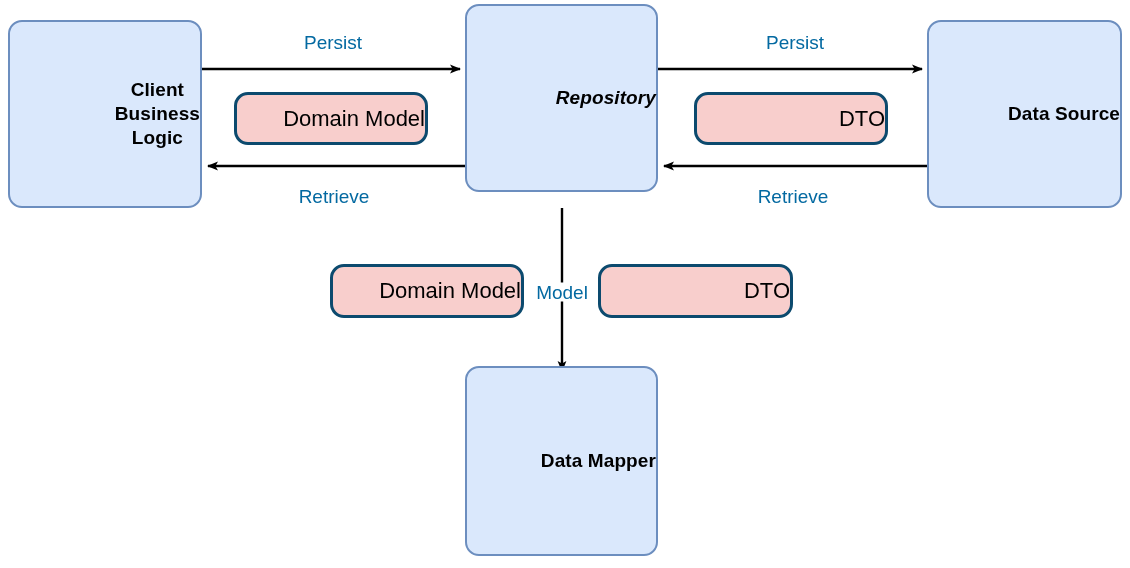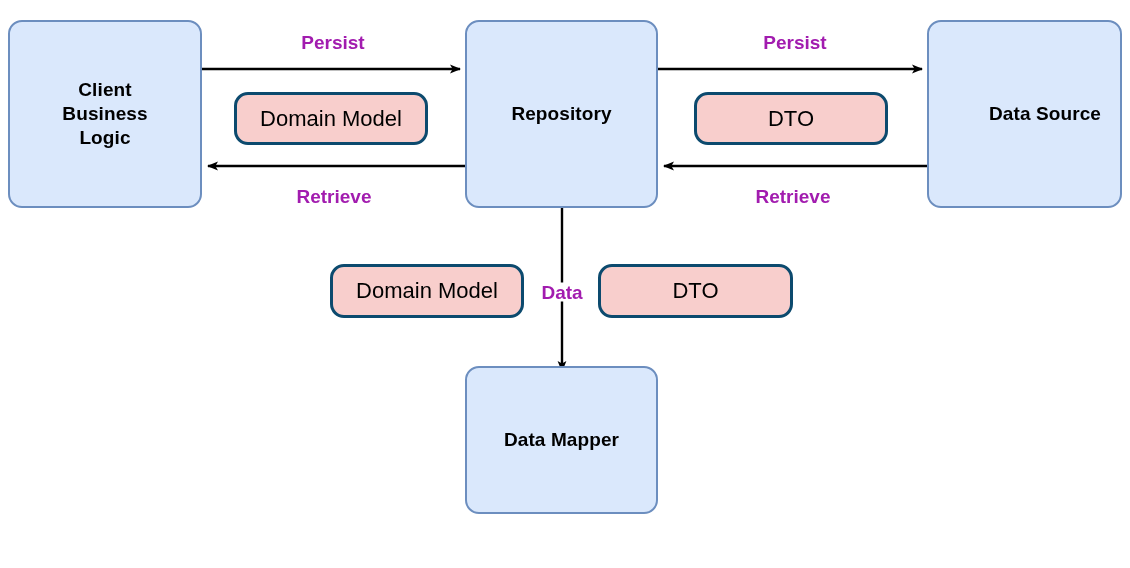--- a/index.html
+++ b/index.html
@@ -23,21 +23,21 @@
     top: 0;
     width: 1130px;
     height: 568px;
     pointer-events: none;
   }
   .node {
     position: absolute;
     box-sizing: border-box;
     display: flex;
     align-items: center;
-    justify-content: center;
+    justify-content: flex-end;
     text-align: center;
   }
   .node-blue {
     background: #dae8fc;
     border: 2px solid #6c8ebf;
     border-radius: 14px;
   }
   .node-blue .node-label {
     font-weight: bold;
     font-size: 19px;
@@ -52,26 +52,25 @@
   }
   .node-pink .node-label {
     font-weight: normal;
     font-size: 22px;
     color: #000000;
     line-height: 1.15;
   }
   .edge-label {
     position: absolute;
     font-size: 19px;
-    color: #a21caf;
+    color: #0369a1;
     background: #ffffff;
     padding: 0 4px;
     white-space: nowrap;
     line-height: 1;
-    font-weight: bold;
   }
   .edge-label.center {
     transform: translate(-50%, -50%);
   }
 </style>
 </head>
 <body>
 
 <div id="canvas">
 
@@ -98,29 +97,29 @@
 
     <line x1="562" y1="208" x2="562" y2="371" stroke="#000000" stroke-width="2.4" marker-end="url(#arrow-down)"></line>
   </svg>
 
   <div class="node node-blue" style="left:8px; top:20px; width:194px; height:188px;">
     <div class="node-label" style="white-space: pre-line;">Client
 Business
 Logic</div>
   </div>
 
-  <div class="node node-blue" style="left:465px; top:20px; width:193px; height:188px;">
+  <div class="node node-blue" style="left:465px; top:4px; width:193px; height:188px;font-style:italic;">
     <div class="node-label" style="white-space: pre-line;">Repository</div>
   </div>
 
   <div class="node node-blue" style="left:927px; top:20px; width:195px; height:188px;">
     <div class="node-label" style="white-space: pre-line; margin-left: 41px;">Data Source</div>
   </div>
 
-  <div class="node node-blue" style="left:465px; top:366px; width:193px; height:148px;">
+  <div class="node node-blue" style="left:465px; top:366px; width:193px; height:190px;">
     <div class="node-label" style="white-space: pre-line;">Data Mapper</div>
   </div>
 
   <div class="node node-pink" style="left:234px; top:92px; width:194px; height:53px;">
     <div class="node-label">Domain Model</div>
   </div>
 
   <div class="node node-pink" style="left:694px; top:92px; width:194px; height:53px;">
     <div class="node-label">DTO</div>
   </div>
@@ -134,15 +133,15 @@
   </div>
 
   <div class="edge-label center" style="left:333px; top:42px;">Persist</div>
 
   <div class="edge-label center" style="left:334px; top:196px;">Retrieve</div>
 
   <div class="edge-label center" style="left:795px; top:42px;">Persist</div>
 
   <div class="edge-label center" style="left:793px; top:196px;">Retrieve</div>
 
-  <div class="edge-label center" style="left:562px; top:292px;">Data</div>
+  <div class="edge-label center" style="left:562px; top:292px;">Model</div>
 
 </div>
 
 </body></html>

